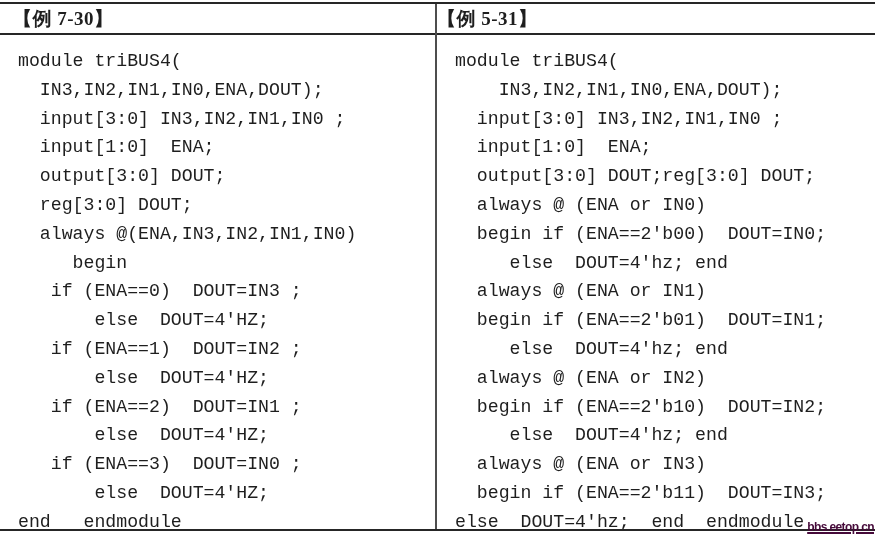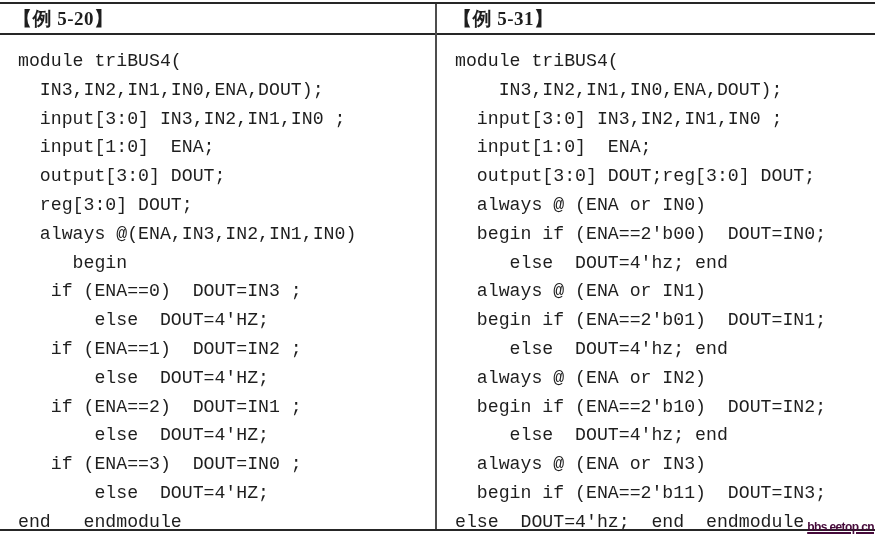--- a/index.html
+++ b/index.html
@@ -45,21 +45,21 @@
     border-bottom: 2px solid var(--border, #262626);
     display: flex;
     align-items: center;
     font-family: "Liberation Serif", serif;
     font-weight: bold;
     font-size: 19px;
     letter-spacing: 0.5px;
     color: var(--text, #1e1e1e);
   }
   .col-left .cell-header { padding-left: 13px; }
-  .col-right .cell-header { padding-left: 16px; }
+  .col-right .cell-header { }
   pre.code {
     margin: 8px;
     padding: 4px 0 0 10px;
     font-family: "Liberation Mono", monospace;
     font-size: 18.2px;
     line-height: 28.8px;
     color: var(--text, #1e1e1e);
     white-space: pre;
   }
   .watermark {
@@ -74,21 +74,21 @@
     text-decoration: underline;
     text-decoration-thickness: 2px;
   }
 </style>
 </head>
 <body>
 
 <div class="page">
   <div class="example-table">
     <div class="col col-left">
-      <div class="cell-header">【例 5-20】</div>
+      <div class="cell-header">【例 7-30】</div>
       <pre class="code">module triBUS4(
   IN3,IN2,IN1,IN0,ENA,DOUT);
   input[3:0] IN3,IN2,IN1,IN0 ;
   input[1:0]  ENA;
   output[3:0] DOUT;
   reg[3:0] DOUT;
   always @(ENA,IN3,IN2,IN1,IN0)
      begin
    if (ENA==0)  DOUT=IN3 ;
        else  DOUT=4'HZ;

